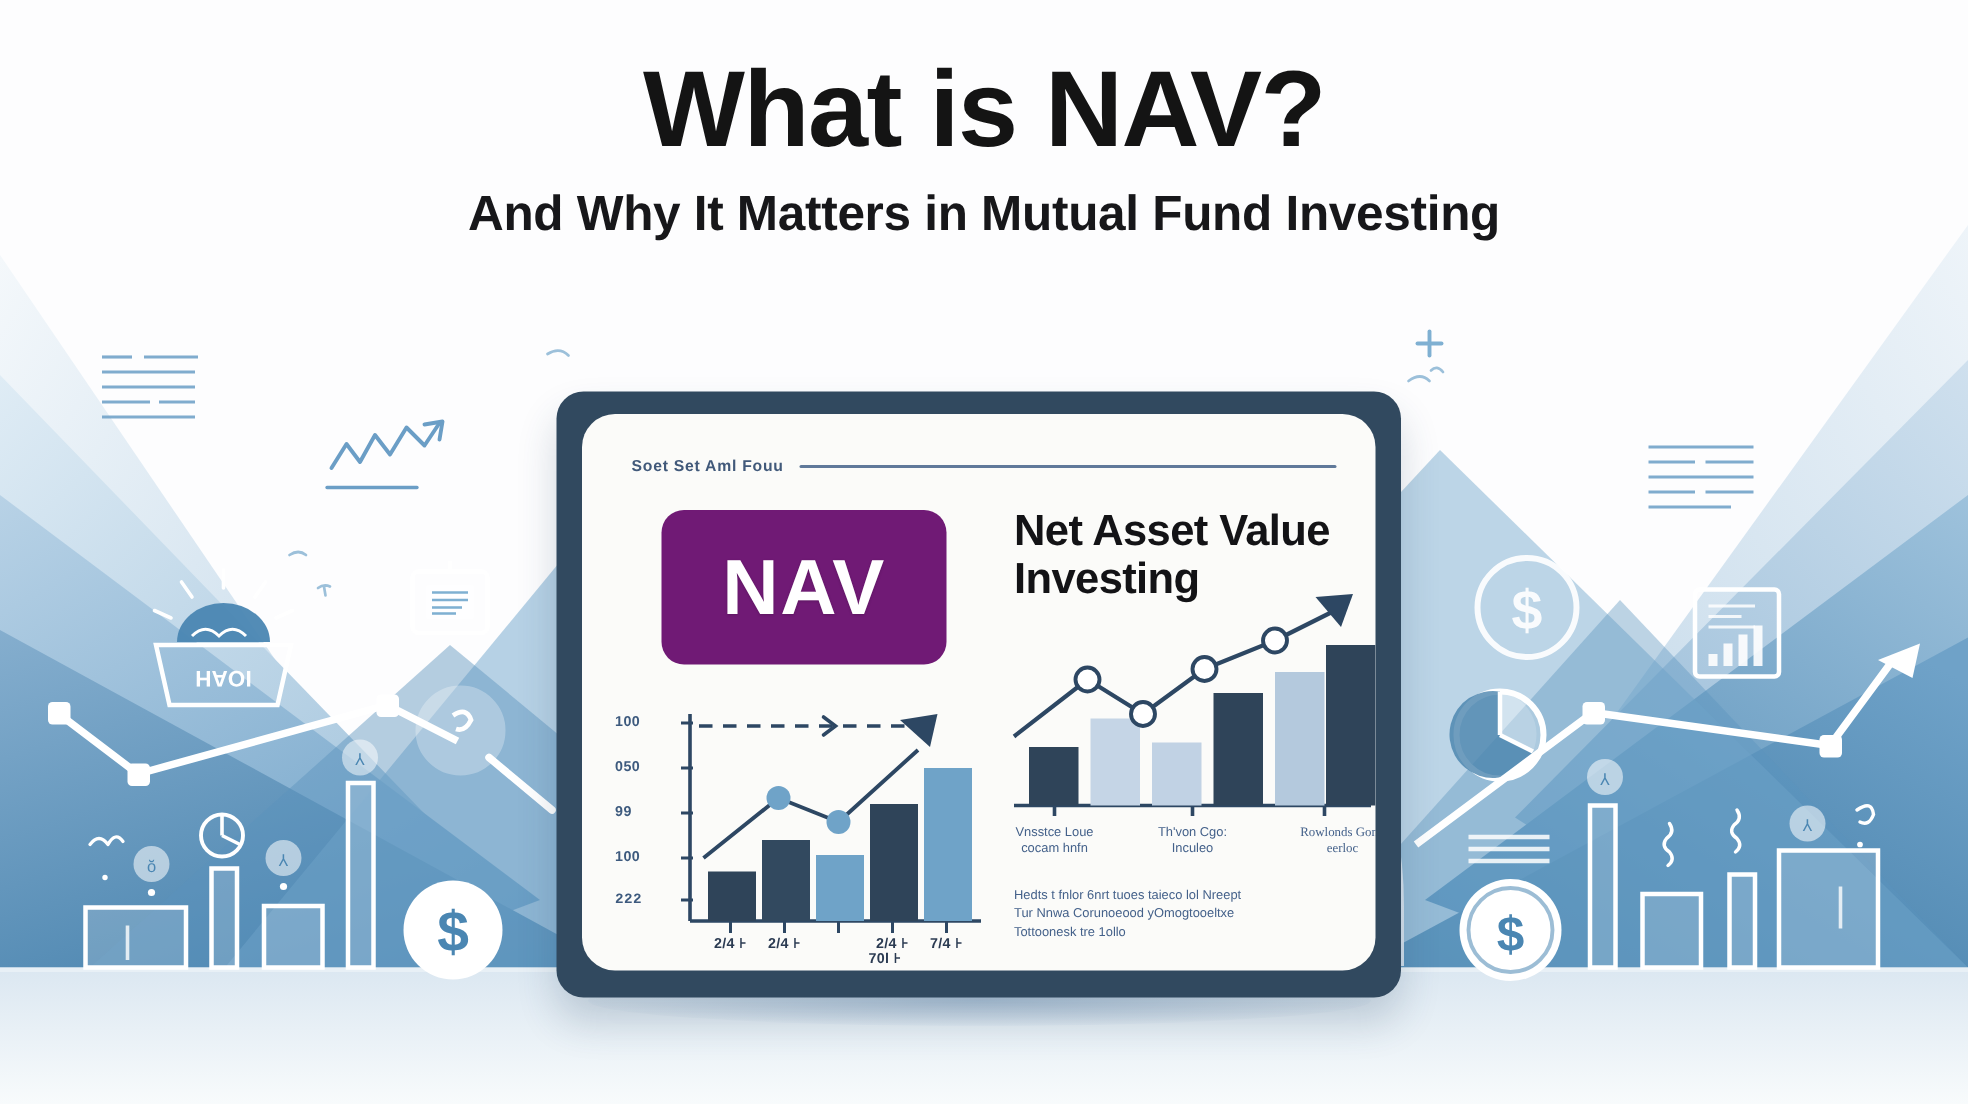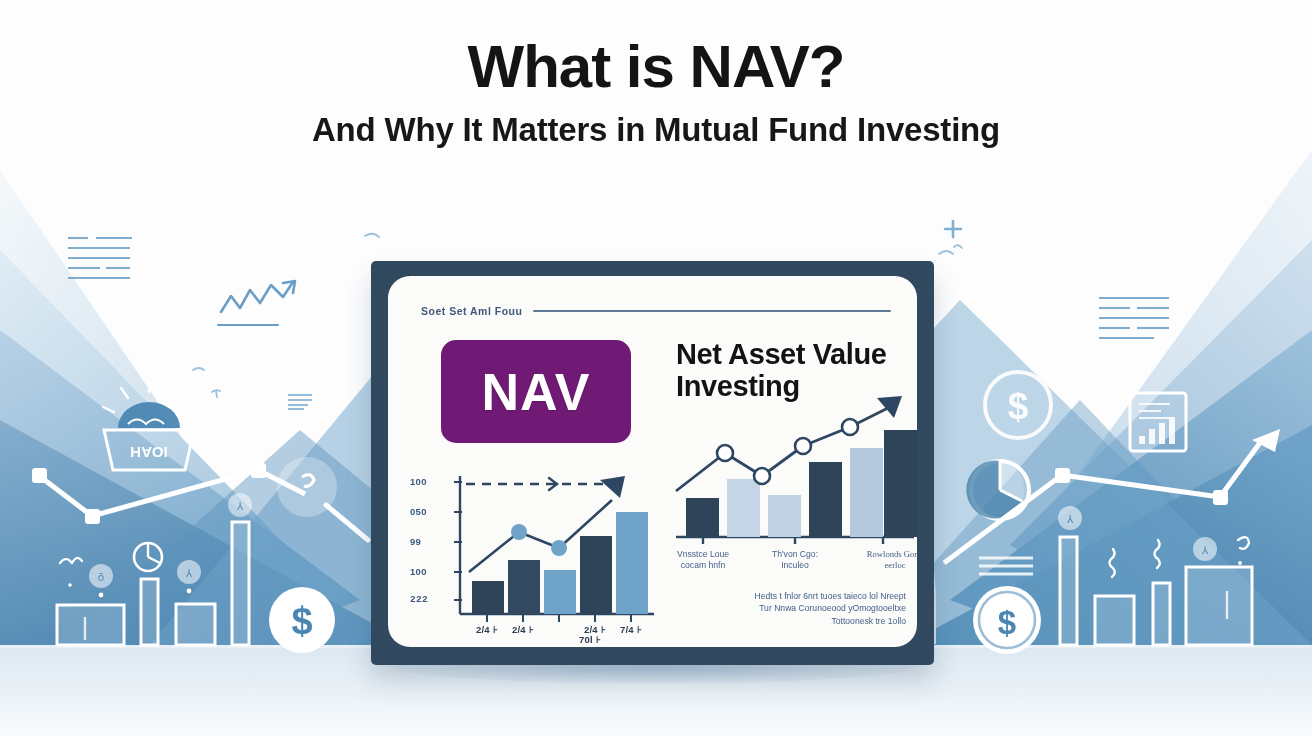--- a/index.html
+++ b/index.html
@@ -16,32 +16,32 @@
     position:absolute;left:50%;transform:translateX(-50%);
     bottom:92px;width:560px;height:320px;
     border-radius:280px 280px 0 0;
     background:linear-gradient(180deg,#e3eaf2 0%,#dde6f0 60%,#dae4ee 100%);
     opacity:.92;
   }
 
   
   .title-wrap{position:absolute;top:38px;left:0;right:0;text-align:center;z-index:40;}
   .title{
-    font-size:60px;line-height:.98;font-weight:700;color:#141414;
+    font-size:72px;line-height:.98;font-weight:700;color:#141414;
     letter-spacing:-1px;margin:0;
     font-family:"Liberation Sans","DejaVu Sans",sans-serif;
   }
   .subtitle{
     margin-top:14px;font-size:33px;font-weight:700;color:#17171a;letter-spacing:-.2px;
   }
 
   
   .tablet{
     position:absolute;left:371px;top:261px;width:563px;height:404px;z-index:50;
-    background:#31495f;border-radius:5px;
+    background:#31495f;border-radius:18px;
     box-shadow:0 16px 26px rgba(40,70,100,.20);
   }
   .tablet-shadow{
     position:absolute;left:392px;top:650px;width:522px;height:34px;z-index:45;
     background:radial-gradient(ellipse at center,rgba(115,150,185,.42) 0%,rgba(140,170,200,.12) 62%,rgba(255,255,255,0) 78%);
     border-radius:50%;
   }
   .screen{
     position:absolute;left:17px;top:15px;right:17px;bottom:18px;
     background:#fbfbf9;border-radius:22px;overflow:hidden;
@@ -438,21 +438,21 @@
           <circle cx="55" cy="59" r="8" fill="#ffffff" stroke="#2d4763" stroke-width="2.6"></circle>
           <circle cx="92" cy="82" r="8" fill="#ffffff" stroke="#2d4763" stroke-width="2.6"></circle>
           <circle cx="133" cy="52" r="8" fill="#ffffff" stroke="#2d4763" stroke-width="2.6"></circle>
           <circle cx="180" cy="33" r="8" fill="#ffffff" stroke="#2d4763" stroke-width="2.6"></circle>
         </svg>
 
         <div class="rl" style="left:-4px;top:155px;">Vnsstce Loue cocam hnfn</div>
         <div class="rl" style="left:88px;top:155px;">Th'von Cgo: Inculeo</div>
         <div class="rl" style="left:188px;top:155px;font-family:Liberation Serif, serif;">Rowlonds Gon t eerloc</div>
 
-        <div class="rcap" style="white-space:pre-line;text-align:right;">Hedts t fnlor 6nrt tuoes taieco lol Nreept
+        <div class="rcap" style="white-space:pre-line;">Hedts t fnlor 6nrt tuoes taieco lol Nreept
 Tur Nnwa Corunoeood yOmogtooeltxe
 Tottoonesk tre 1ollo</div>
       </div>
 
     </div>
   </div>
 
 </div>
 
 </body></html>

